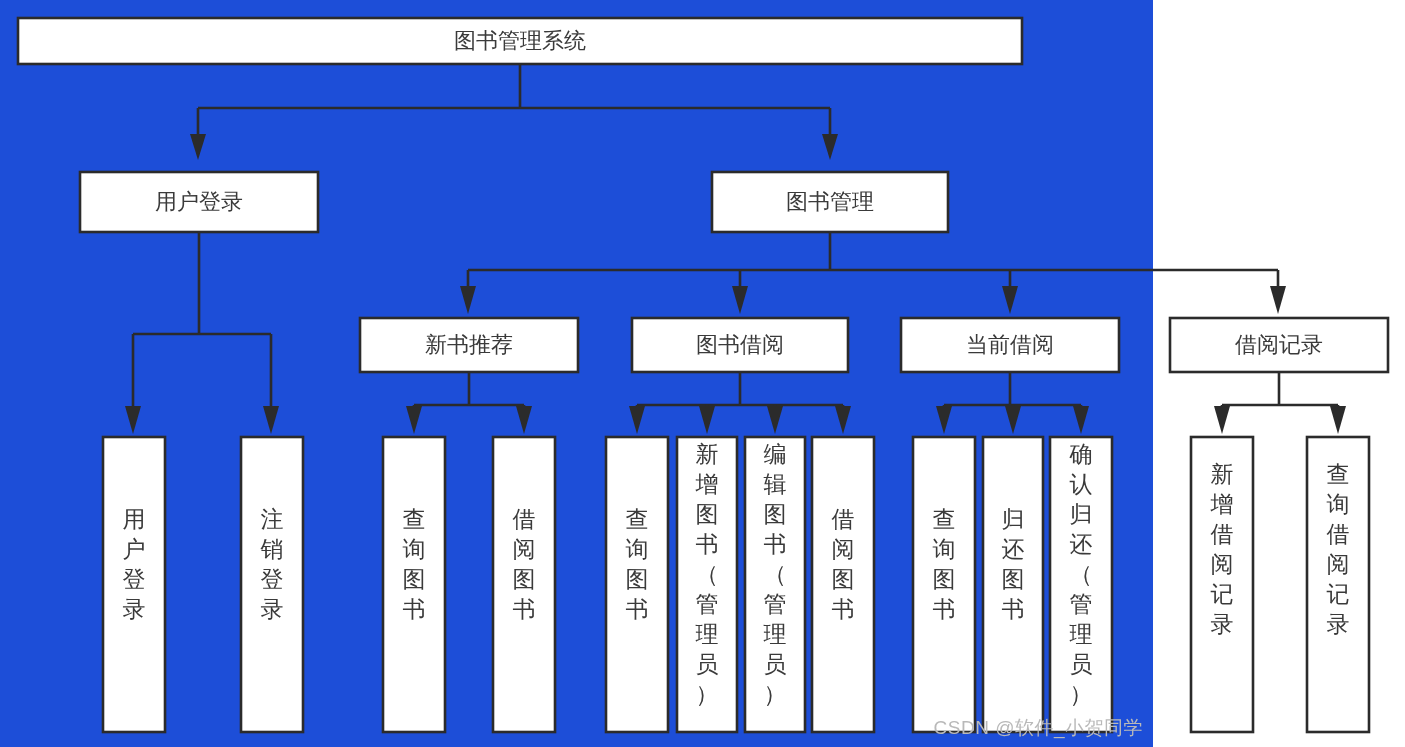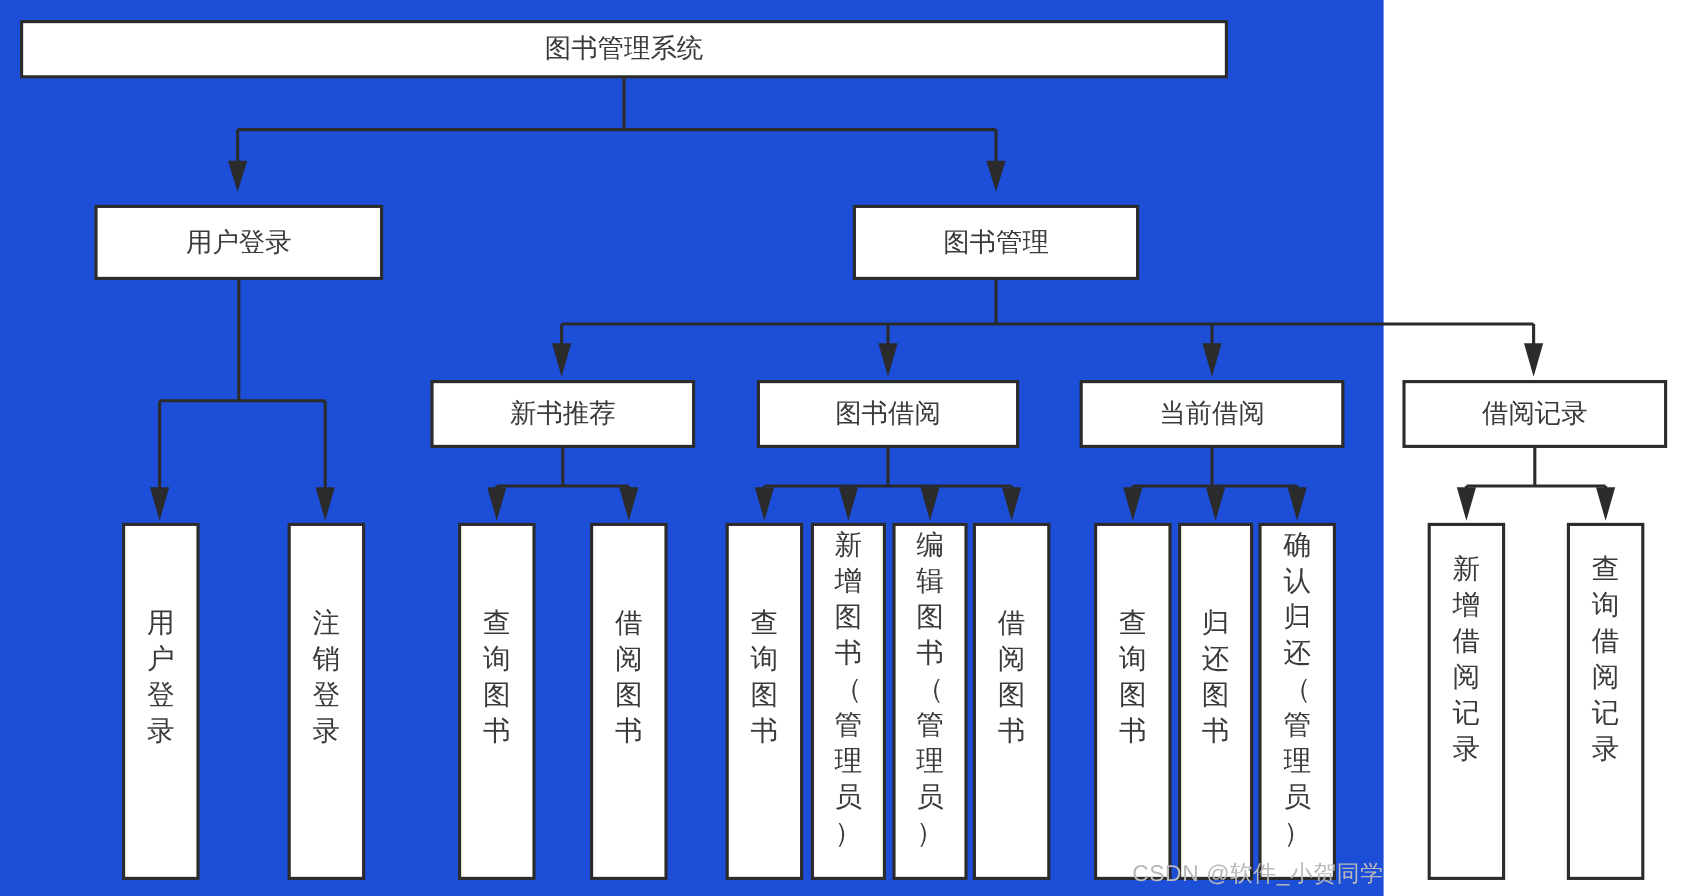--- a/index.html
+++ b/index.html
@@ -51,21 +51,21 @@
     dominant-baseline: middle;
   }
   .node-label-v {
     fill: #3a3a3a;
     font-family: "Liberation Sans", "DejaVu Sans", sans-serif;
     font-size: 23px;
     text-anchor: middle;
   }
   .watermark-text {
     position: absolute;
-    right: 0;
+    right: 10px;
     bottom: 6px;
     font-family: "Liberation Sans", "DejaVu Sans", sans-serif;
     font-size: 19px;
     color: #b9b9b9;
     letter-spacing: 0.5px;
     white-space: nowrap;
     pointer-events: none;
   }
 </style>
 </head>

